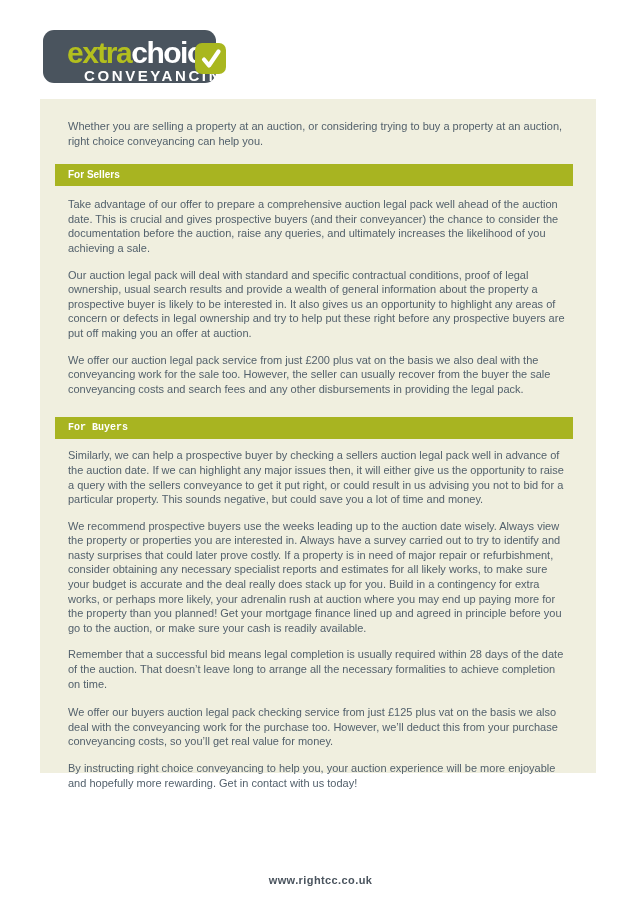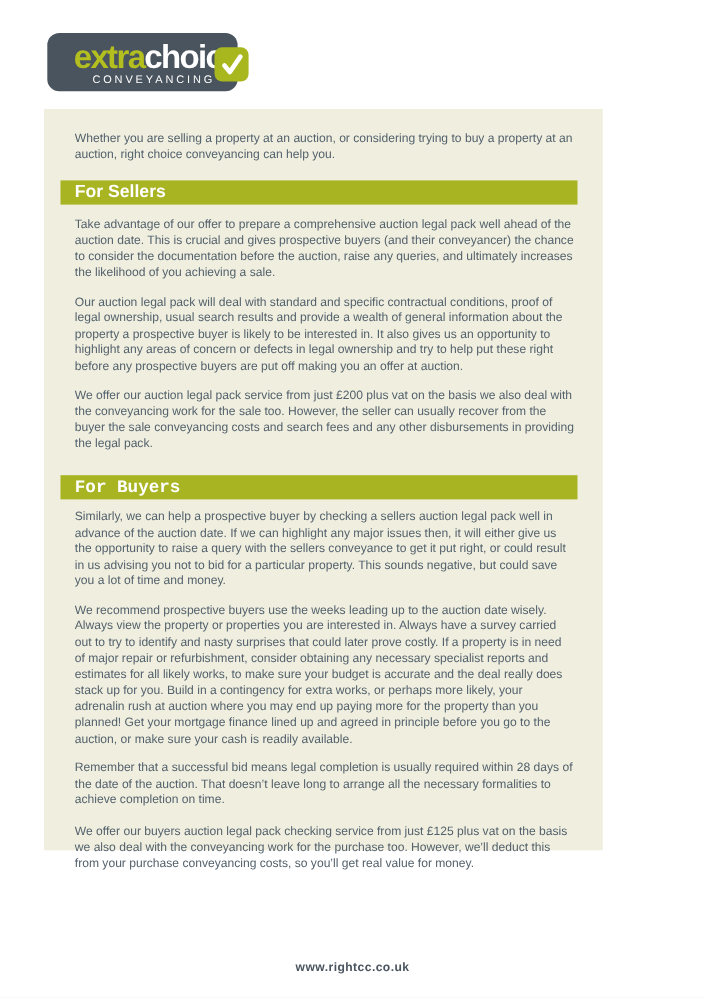--- a/index.html
+++ b/index.html
@@ -22,21 +22,21 @@
   }
   .logo-brand {
     position:absolute; left:24px; top:6px;
     font-size:30px; font-weight:700; letter-spacing:-1.5px;
     white-space:nowrap;
   }
   .logo-brand .part1 { color:#b3bf1e; }
   .logo-brand .part2 { color:#ffffff; }
   .logo-sub {
     position:absolute; left:41px; top:37px;
-    color:#ffffff; font-size:10px; font-weight:400;
+    color:#ffffff; font-size:15px; font-weight:700;
     letter-spacing:2.6px; white-space:nowrap;
   }
   .check-square {
     position:absolute; left:152px; top:13px;
     width:31px; height:31px;
     background:#a9b71f;
     border-radius:7px;
     display:flex; align-items:center; justify-content:center;
   }
   .check-square svg { width:24px; height:24px; }
@@ -44,37 +44,37 @@
   .page-title {
     position:absolute; right:39px; top:53px;
     color:#49596a;
     font-size:29px; font-weight:400; letter-spacing:0.5px;
     white-space:nowrap;
   }
 
   
   .content {
     position:absolute; left:40px; top:99px;
-    width:508px; height:674px;
+    width:556px; height:674px;
     background:#f0efdf;
     padding-top:20px;
   }
   .content p {
     margin:0 26px 12px 28px;
     color:#53616c;
     font-size:11px; line-height:14.6px;
   }
   .content p.intro { margin-bottom:16px; }
 
   .section-banner {
     height:22px;
     margin:0 23px 11px 15px;
     background:#a8b421;
     color:#ffffff;
-    font-size:16px; font-weight:700;
+    font-size:10px; font-weight:700;
     line-height:22px;
     padding-left:13px;
   }
   .section-banner.buyers { margin-top:21px; margin-bottom:9px;font-family:Liberation Mono, monospace; }
 
   .content p.tail { margin-bottom:14px; }
 
   
   .footer-url {
     position:absolute; left:0; top:874px; width:641px;
@@ -104,15 +104,16 @@
   <div class="section-banner sellers">For Sellers</div>
   <p>Take advantage of our offer to prepare a comprehensive auction legal pack well ahead of the auction date.  This is crucial and gives prospective buyers (and their conveyancer) the chance to consider the documentation before the auction, raise any queries, and ultimately increases the likelihood of you achieving a sale.</p>
   <p>Our auction legal pack will deal with standard and specific contractual conditions, proof of legal ownership, usual search results and provide a wealth of general information about the property a prospective buyer is likely to be interested in.  It also gives us an opportunity to highlight any areas of concern or defects in legal ownership and try to help put these right before any prospective buyers are put off making you an offer at auction.</p>
   <p>We offer our auction legal pack service from just £200 plus vat on the basis we also deal with the conveyancing work for the sale too.  However, the seller can usually recover from the buyer the sale conveyancing costs and search fees and any other disbursements in providing the legal pack.</p>
 
   <div class="section-banner buyers">For Buyers</div>
   <p>Similarly, we can help a prospective buyer by checking a sellers auction legal pack well in advance of the auction date.  If we can highlight any major issues then, it will either give us the opportunity to raise a query with the sellers conveyance to get it put right, or could result in us advising you not to bid for a particular property.  This sounds negative, but could save you a lot of time and money.</p>
   <p>We recommend prospective buyers use the weeks leading up to the auction date wisely.  Always view the property or properties you are interested in.  Always have a survey carried out to try to identify and nasty surprises that could later prove costly.  If a property is in need of major repair or refurbishment, consider obtaining any necessary specialist reports and estimates for all likely works, to make sure your budget is accurate and the deal really does stack up for you.  Build in a contingency for extra works, or perhaps more likely, your adrenalin rush at auction where you may end up paying more for the property than you planned! Get your mortgage finance lined up and agreed in principle before you go to the auction, or make sure your cash is readily available.</p>
   <p class="tail">Remember that a successful bid means legal completion is usually required within 28 days of the date of the auction.  That doesn’t leave long to arrange all the necessary formalities to achieve completion on time.</p>
   <p>We offer our buyers auction legal pack checking service from just £125 plus vat on the basis we also deal with the conveyancing work for the purchase too.  However, we’ll deduct this from your purchase conveyancing costs, so you’ll get real value for money.</p>
+  <p>By instructing right choice conveyancing to help you, your auction experience will be more enjoyable and hopefully more rewarding.  Get in contact with us today!</p>
 </div>
 
 <div class="footer-url">www.rightcc.co.uk</div>
 
 </body></html>

